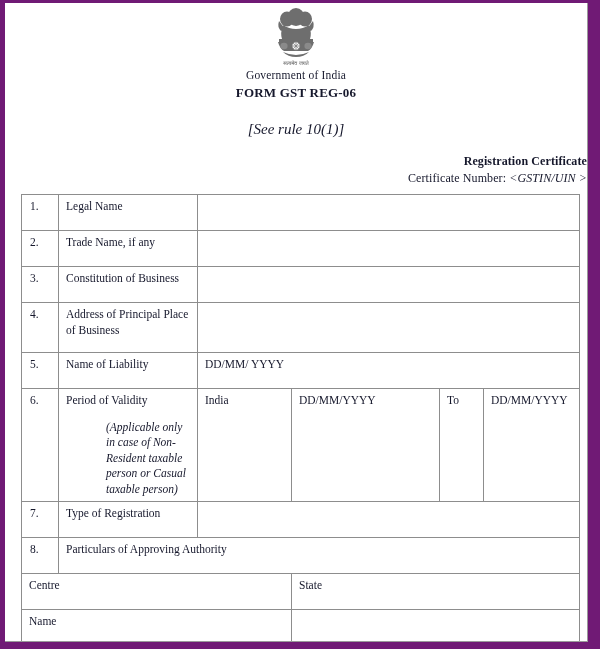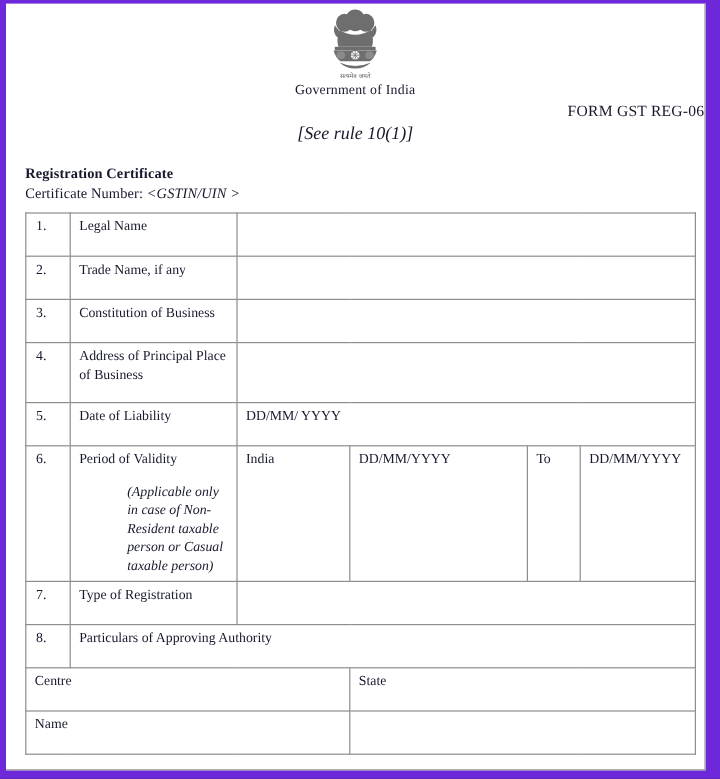--- a/index.html
+++ b/index.html
@@ -12,21 +12,21 @@
     height: 649px;
     overflow: hidden;
     font-family: "Liberation Serif", "DejaVu Serif", serif;
   }
 
   #page-frame {
     position: absolute;
     left: 0; top: 0;
     width: 600px;
     height: 649px;
-    background: #6d28d9;
+    background: #701a75;
     box-sizing: border-box;
   }
 
   #page {
     position: absolute;
     left: 5px;
     top: 3px;
     width: 583px;
     height: 639px;
     background: #ffffff;
@@ -56,34 +56,34 @@
     text-align: center;
     color: #16182c;
   }
   .gov-line {
     font-size: 11.5px;
     letter-spacing: .2px;
     margin-bottom: 4px;
   }
   .form-line {
     font-size: 13px;
-    font-weight: normal;
+    font-weight: bold;
     letter-spacing: .2px;
-    margin-bottom: 3px;
-    text-align: right;
+    margin-bottom: 20px;
   }
   .rule-line {
     font-size: 15px;
     font-style: italic;
     margin-bottom: 0;
   }
 
   
   .reg-head {
     margin: 16px 0 0 16px;
+    text-align: right;
   }
   .reg-title {
     font-size: 12px;
     font-weight: bold;
     color: #16182c;
     letter-spacing: .1px;
     margin-bottom: 2px;
   }
   .reg-number {
     font-size: 12px;
@@ -229,21 +229,21 @@
       </tr>
 
       <tr class="h-row-tall">
         <td class="sn">4.</td>
         <td>Address of Principal Place of Business</td>
         <td colspan="4"></td>
       </tr>
 
       <tr class="h-row">
         <td class="sn">5.</td>
-        <td>Date of Liability</td>
+        <td>Name of Liability</td>
         <td colspan="4">DD/MM/ YYYY</td>
       </tr>
 
       <tr>
         <td class="sn">6.</td>
         <td style="height:76px">
           <span>Period of Validity</span>
           <span class="note-italic">(Applicable only in case of Non-Resident taxable person or Casual taxable person)</span>
         </td>
         <td>India</td>

